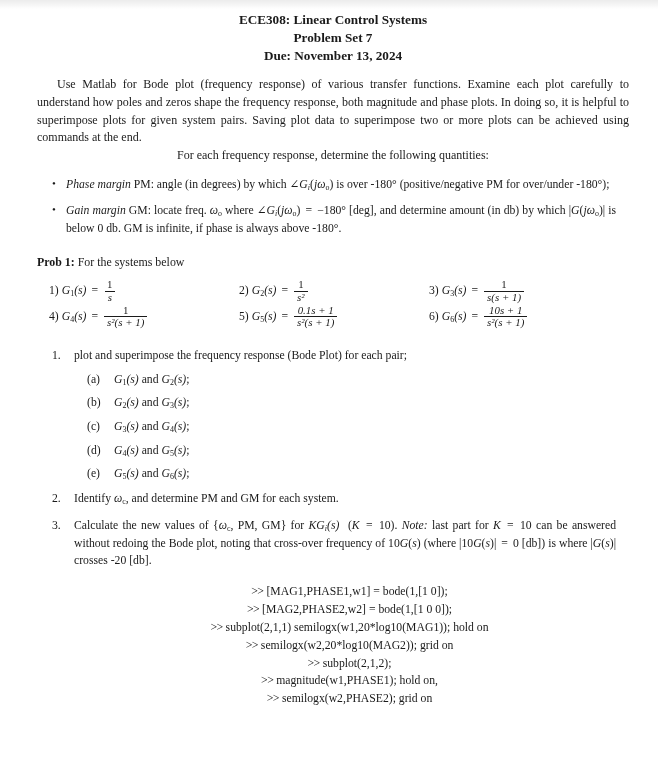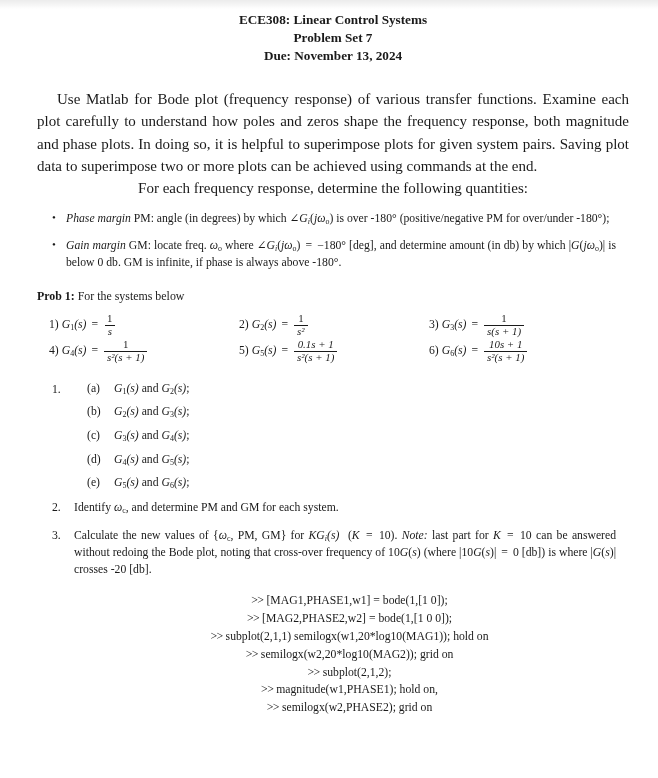--- a/index.html
+++ b/index.html
@@ -36,24 +36,24 @@
     text-align: center;
     font-weight: bold;
     font-size: 13.2px;
     line-height: 1.35;
     padding-top: 11px;
   }
   .header div { white-space: nowrap; }
 
   
   .intro {
-    margin: 24px 33px 0 33px;
+    margin: 12px 33px 0 33px;
     text-align: justify;
     text-justify: inter-word;
-    font-size: 15px;
+    font-size: 12px;
     line-height: 1.47;
   }
   .intro .indent { display: inline-block; width: 20px; }
   .intro .noindent-line { display: block; text-align: center; }
 
   
   ul.bullets {
     list-style: none;
     margin: 11px 0 0 0;
     padding: 0;
@@ -278,20 +278,21 @@
               <span class="den mi">s²(s + 1)</span>
             </span>
           </span>
         </td>
       </tr>
     </tbody>
       </table>
 
     <ol class="steps">
       <li class="tight">
+        <span>plot and superimpose the frequency response (Bode Plot) for each pair;</span>
 
         <ol class="sublist">
           <li>
             <span class="mi">G<sub class="sn">1</sub>(s)</span>
             and
             <span class="mi">G<sub class="sn">2</sub>(s)</span>;
           </li>
           <li>
             <span class="mi">G<sub class="sn">2</sub>(s)</span>
             and

